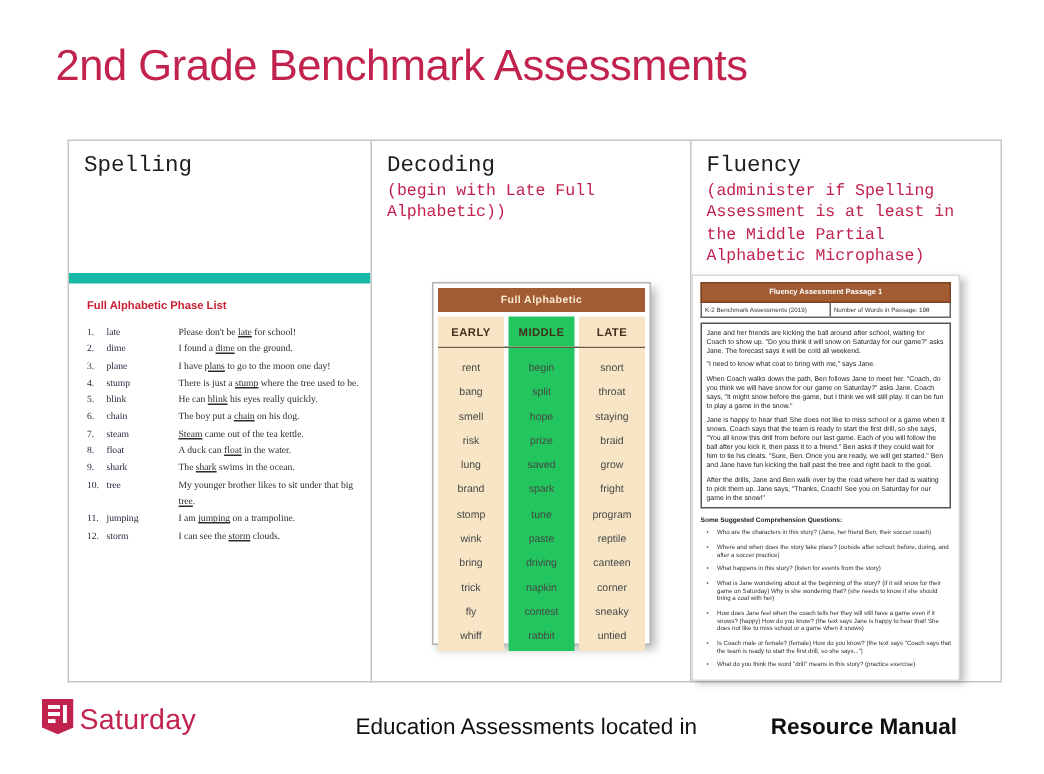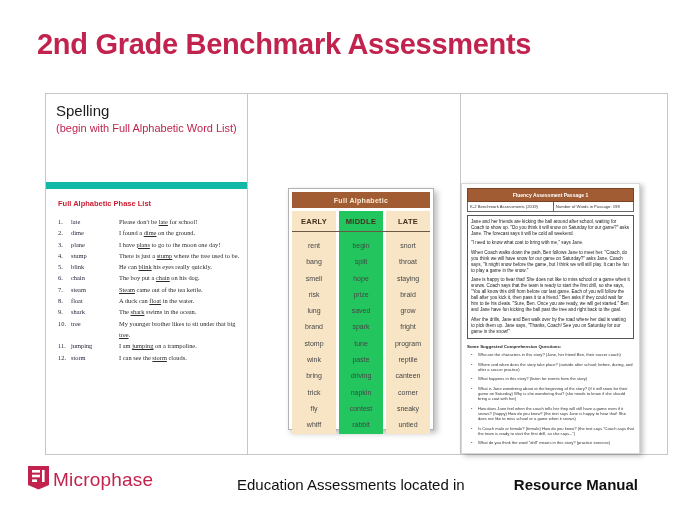--- a/index.html
+++ b/index.html
@@ -3,30 +3,30 @@
 <meta charset="utf-8">
 <style>
   html,body{margin:0;padding:0;}
   body{
     width:696px;height:516px;position:relative;overflow:hidden;
     background:#ffffff;font-family:"Liberation Sans",sans-serif;
   }
   
   .slide-title{
     position:absolute;left:37px;top:28px;width:620px;
-    font-size:29px;font-weight:700;color:#C1234E;letter-spacing:-0.3px;
+    font-size:29px;font-weight:400;color:#C1234E;letter-spacing:-0.3px;
   }
   
   .cols{position:absolute;left:45px;top:93px;width:623px;height:362px;display:flex;}
   .col{position:relative;background:#fff;border:1px solid #c6c6c6;box-sizing:border-box;}
   .col+.col{margin-left:-1px;}
   .col1{width:203px;}
   .col2{width:214px;}
   .col3{width:208px;}
-  .col-head{padding:8px 10px 0 10px;}
+  .col-head{padding:8px 10px 0 10px;font-family:Liberation Mono, monospace;}
   .col-heading{font-size:15px;color:#1d1d1d;font-weight:500;margin:0 0 2px 0;}
   .col-sub{font-size:11px;line-height:1.3;color:#C1234E;margin:0;}
   
   .sp-doc{
     position:absolute;left:0;right:0;top:88px;bottom:0;background:#fff;
     border-top:7px solid #14b8a6;padding:10px 6px 0 12px;box-sizing:border-box;
   }
   .sp-title{font-size:7.5px;font-weight:bold;color:#C81F33;margin:0 0 8px 0;}
   .sp-row{display:flex;font-family:"Liberation Serif",serif;font-size:6.4px;
     line-height:11.3px;color:#25293d;}
@@ -79,21 +79,20 @@
 </head>
 <body>
 
 <div class="slide-title">2nd Grade Benchmark Assessments</div>
 
 <div class="cols">
 
   <div class="col col1">
     <div class="col-head">
       <div class="col-heading">Spelling</div>
-      <div class="col-sub">(begin with Full Alphabetic Word List)</div>
     </div>
     <div class="sp-doc">
       <div class="sp-title">Full Alphabetic Phase List</div>
       <div class="sp-row">
           <span class="sp-num">1.</span>
           <span class="sp-word">late</span>
           <span class="sp-sent"><span>Please don't be </span><u>late</u><span> for school!</span></span>
         </div>
       <div class="sp-row">
           <span class="sp-num">2.</span>
@@ -147,20 +146,24 @@
         </div>
       <div class="sp-row">
           <span class="sp-num">12.</span>
           <span class="sp-word">storm</span>
           <span class="sp-sent"><span>I can see the </span><u>storm</u><span> clouds.</span></span>
         </div>
     </div>
   </div>
 
   <div class="col col2">
+    <div class="col-head">
+      <div class="col-heading">Decoding</div>
+      <div class="col-sub">(begin with Late Full Alphabetic))</div>
+    </div>
     <div class="dc-doc">
       <div class="dc-titlebar">Full Alphabetic</div>
       <div class="dc-headrow">
         <div class="dc-headcell cream">EARLY</div>
         <div class="dc-headcell white">MIDDLE</div>
         <div class="dc-headcell cream">LATE</div>
       </div>
       <div class="dc-body">
         <div class="dc-colbg cream">
           <div class="dc-word">rent</div>
@@ -202,20 +205,24 @@
           <div class="dc-word">canteen</div>
           <div class="dc-word">corner</div>
           <div class="dc-word">sneaky</div>
           <div class="dc-word">untied</div>
         </div>
       </div>
     </div>
   </div>
 
   <div class="col col3">
+    <div class="col-head">
+      <div class="col-heading">Fluency</div>
+      <div class="col-sub">(administer if Spelling Assessment is at least in the Middle Partial Alphabetic Microphase)</div>
+    </div>
     <div class="fl-doc">
       <div class="fl-header">Fluency Assessment Passage 1</div>
       <div class="fl-meta">
         <div class="fl-meta-cell fl-meta-left">K-2 Benchmark Assessments (2019)</div>
         <div class="fl-meta-cell fl-meta-right">Number of Words in Passage: 198</div>
       </div>
       <div class="fl-passage">
         <p>Jane and her friends are kicking the ball around after school, waiting for Coach to show up. "Do you think it will snow on Saturday for our game?" asks Jane. The forecast says it will be cold all weekend.</p>
         <p>"I need to know what coat to bring with me," says Jane.</p>
         <p>When Coach walks down the path, Ben follows Jane to meet her. "Coach, do you think we will have snow for our game on Saturday?" asks Jane. Coach says, "It might snow before the game, but I think we will still play. It can be fun to play a game in the snow."</p>
@@ -238,18 +245,18 @@
 <div class="logo">
   <span>
     <svg width="21" height="24" viewBox="0 0 21 24">
       <path d="M0 0 H21 V19 L10.5 23.5 L0 19 Z" fill="#C1234E"></path>
       <rect x="4" y="4" width="8" height="2.6" fill="#ffffff"></rect>
       <rect x="4" y="8.7" width="8" height="2.6" fill="#ffffff"></rect>
       <rect x="4" y="13.4" width="5" height="2.6" fill="#ffffff"></rect>
       <rect x="14" y="4" width="2.6" height="12" fill="#ffffff"></rect>
     </svg>
   </span>
-  <span class="logo-text">Microphase</span>
+  <span class="logo-text">Saturday</span>
 </div>
 
 <div class="footer-note">
   <span>Education Assessments located in </span><b>Resource Manual</b>
 </div>
 
 </body></html>

